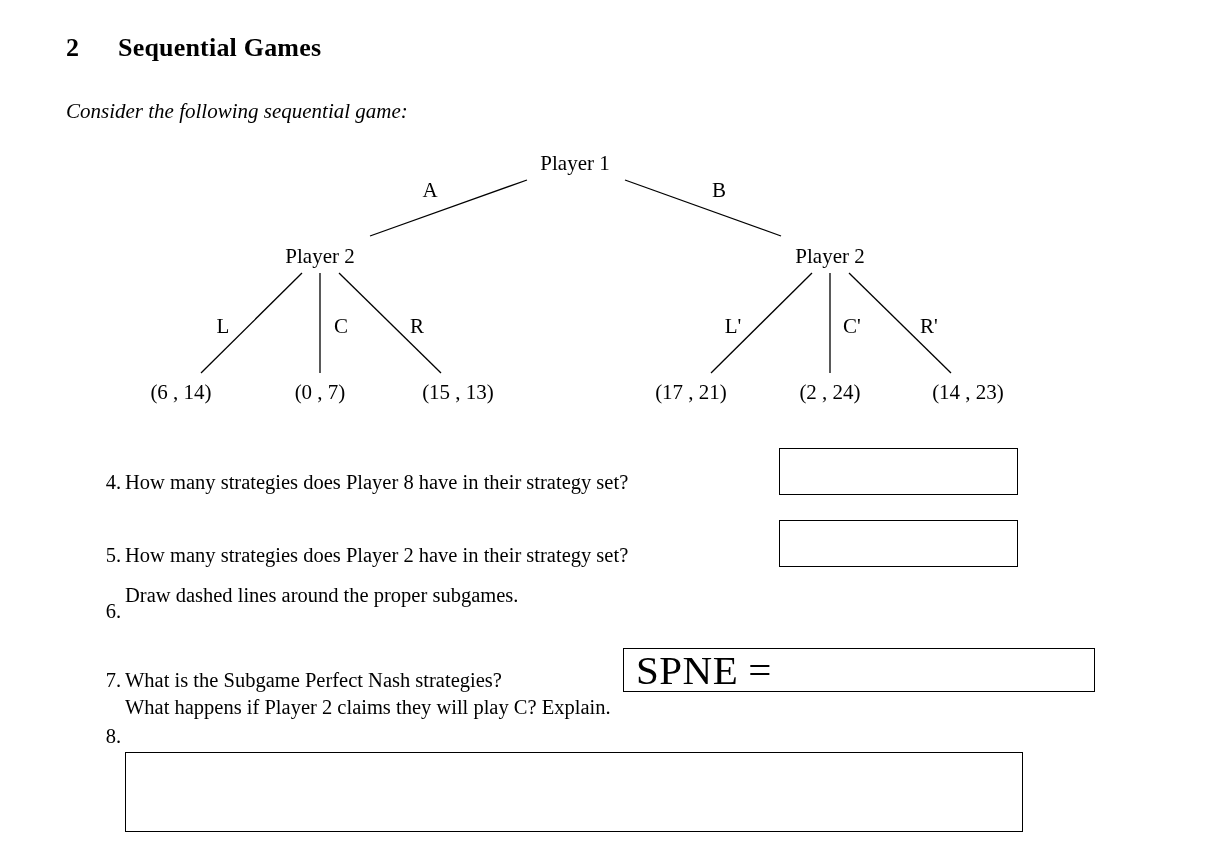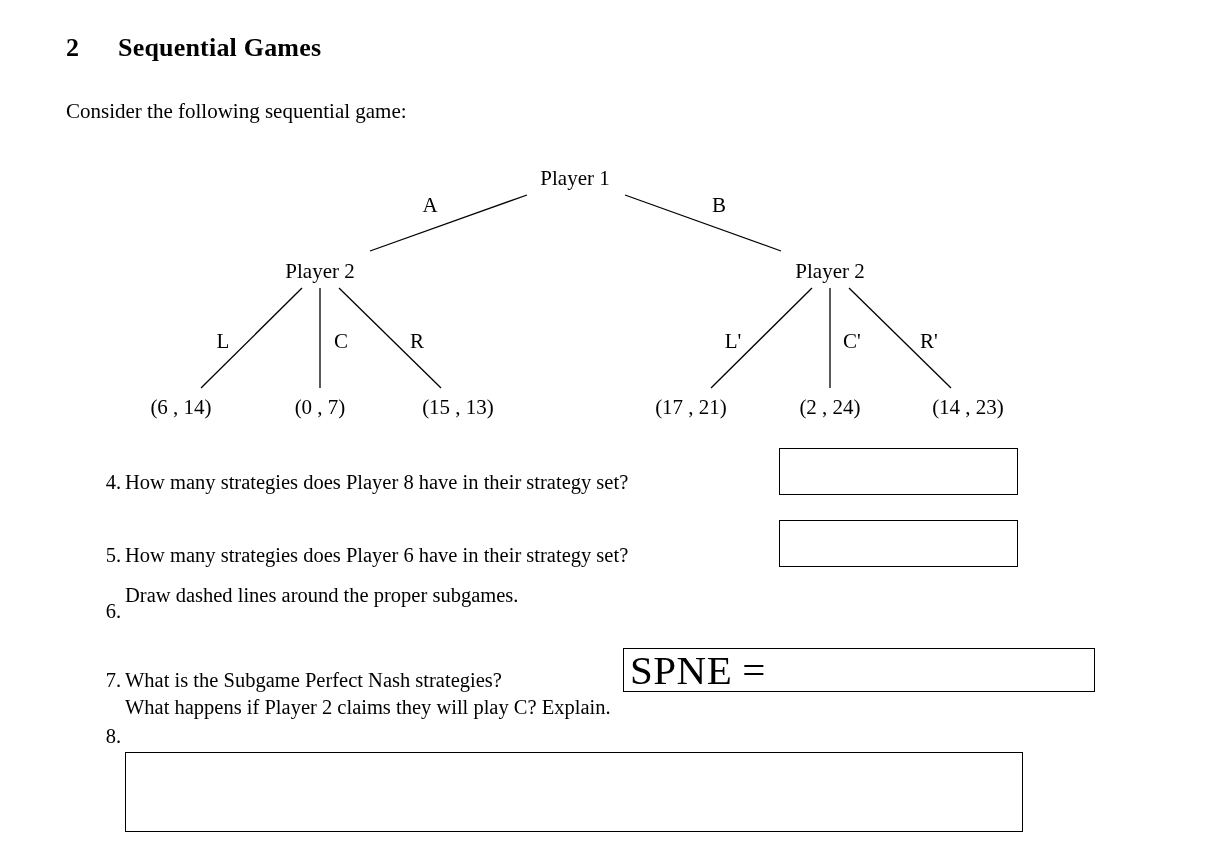--- a/index.html
+++ b/index.html
@@ -31,27 +31,28 @@
     width: 52px;
   }
 
   
   .intro-line {
     position: absolute;
     left: 66px;
     top: 99px;
     font-size: 21px;
     white-space: nowrap;
+    font-style: italic;
   }
 
   
   .game-tree {
     position: absolute;
     left: 0px;
-    top: 152px;
+    top: 137px;
     width: 1210px;
     height: 285px;
   }
   .game-tree svg {
     display: block;
   }
   .tree-text {
     font-family: "Liberation Serif", "DejaVu Serif", serif;
     fill: #000000;
   }
@@ -85,21 +86,21 @@
     background: #ffffff;
     box-sizing: border-box;
   }
   .spne-box {
     position: absolute;
     border: 1.4px solid #000000;
     background: #ffffff;
     box-sizing: border-box;
     display: flex;
     align-items: center;
-    padding-left: 6px;
+    padding-left: 12px;
   }
   .spne-text {
     font-size: 41px;
     line-height: 1;
     letter-spacing: 0.5px;
     white-space: nowrap;
     font-family: "Liberation Serif", "DejaVu Serif", serif;
   }
   .spne-eq {
     padding-left: 10px;
@@ -157,21 +158,21 @@
   </svg>
 </div>
 
 <div class="qlist">
 
   <div class="qnum" style="left:93px; top:471px;">4.</div>
   <div class="qtext" style="left:125px; top:471px;">How many strategies does Player 8 have in their strategy set?</div>
   <div class="answer-box" style="left:779px; top:448px; width:239px; height:47px;"></div>
 
   <div class="qnum" style="left:93px; top:544px;">5.</div>
-  <div class="qtext" style="left:125px; top:544px;">How many strategies does Player 6 have in their strategy set?</div>
+  <div class="qtext" style="left:125px; top:544px;">How many strategies does Player 2 have in their strategy set?</div>
   <div class="answer-box" style="left:779px; top:520px; width:239px; height:47px;"></div>
 
   <div class="qnum" style="left:93px; top:600px;">6.</div>
   <div class="qtext" style="left:125px; top:584px;">Draw dashed lines around the proper subgames.</div>
 
   <div class="qnum" style="left:93px; top:669px;">7.</div>
   <div class="qtext" style="left:125px; top:669px;">What is the Subgame Perfect Nash strategies?</div>
   <div class="spne-box" style="left:623px; top:648px; width:472px; height:44px;">
     <span class="spne-text">SPNE</span>
     <span class="spne-text spne-eq">=</span>

